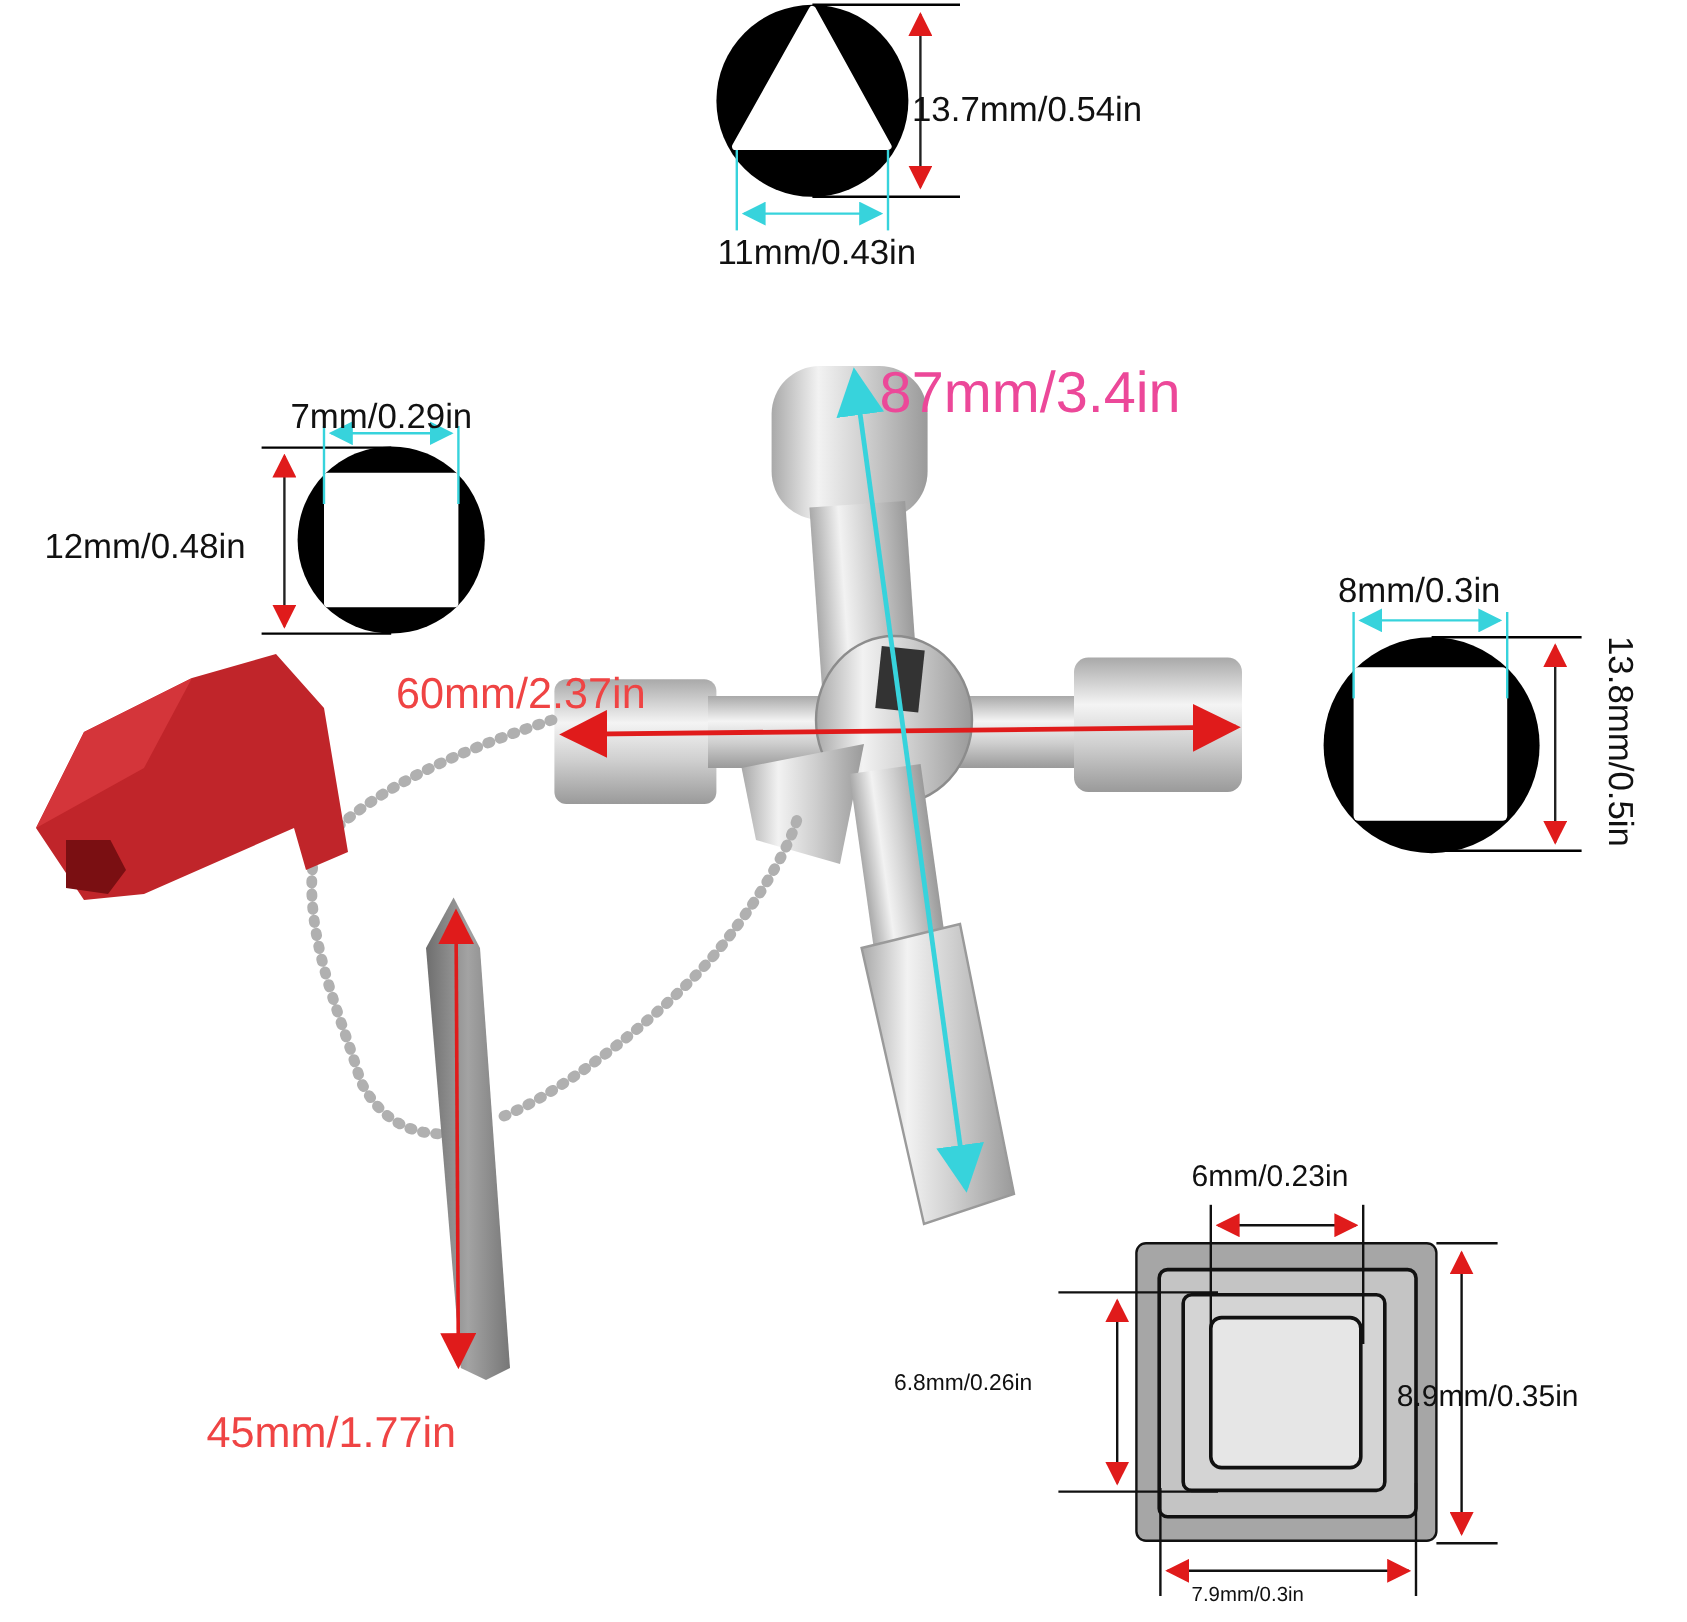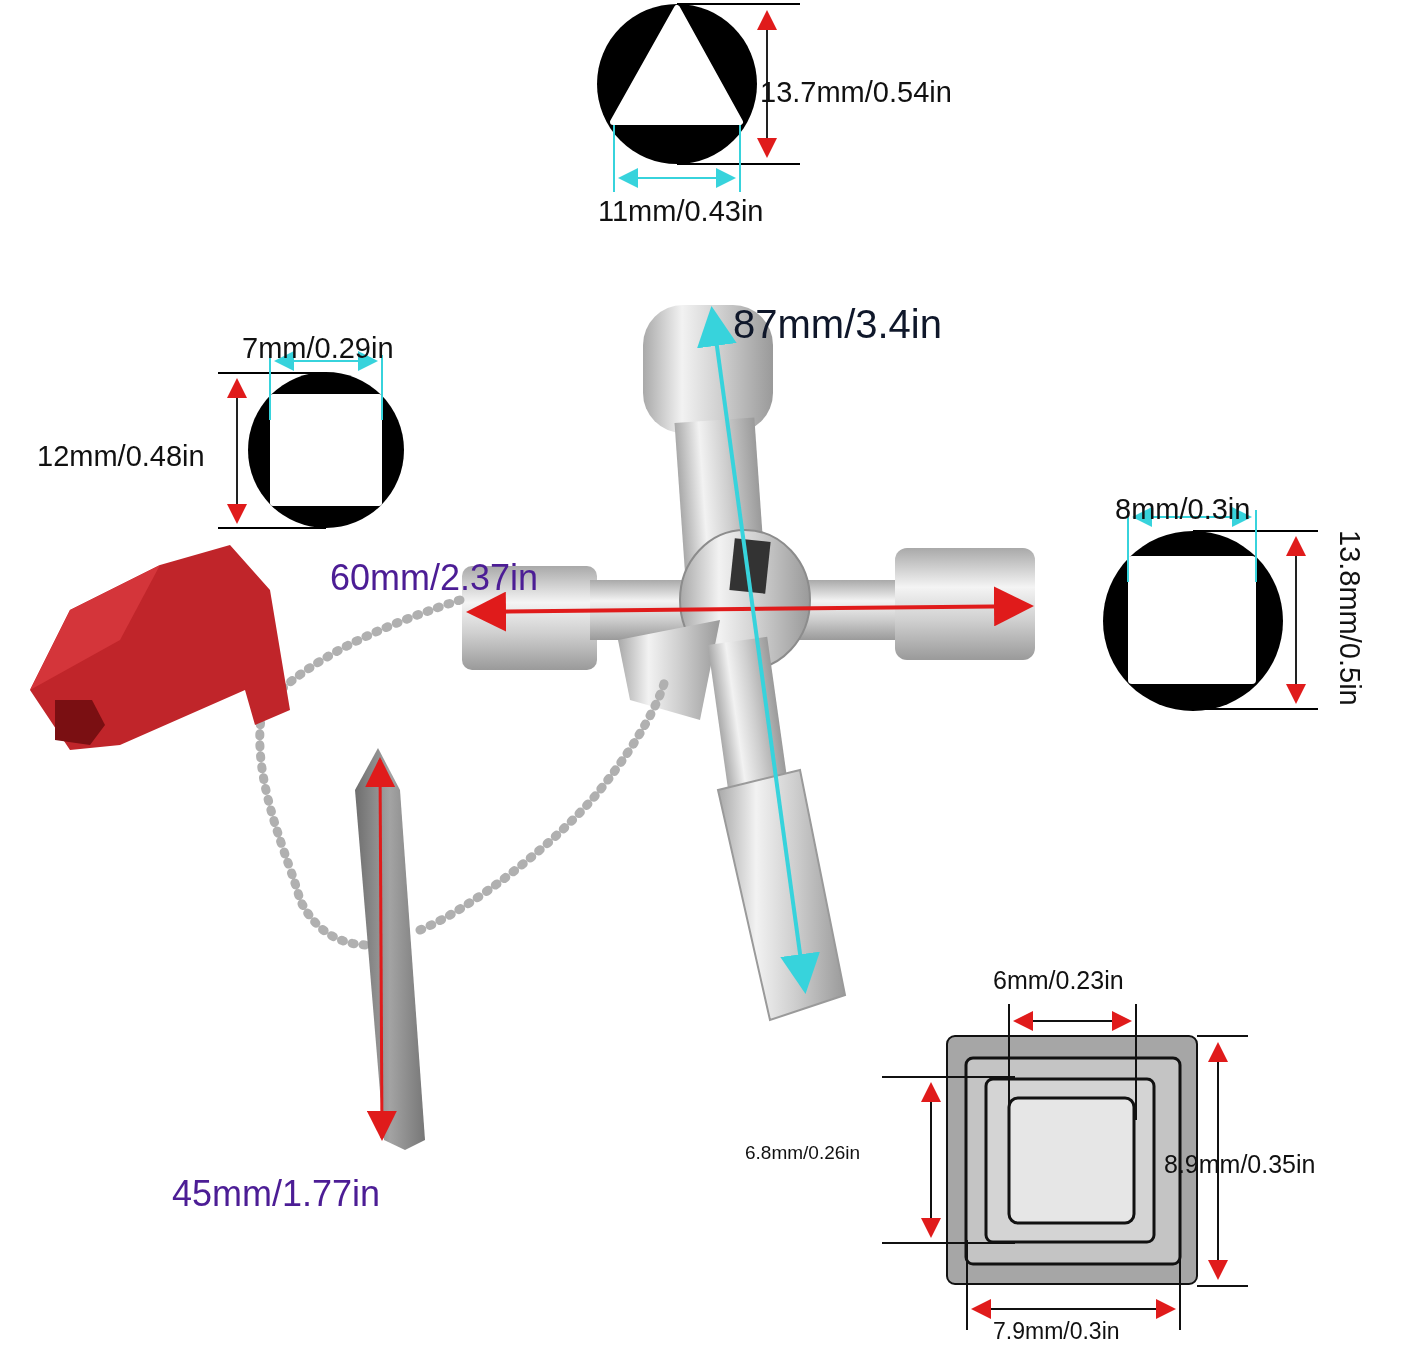--- a/index.html
+++ b/index.html
@@ -1,20 +1,20 @@
 <!DOCTYPE html>
 <html><head>
 <meta charset="utf-8">
 <style>
   html, body { margin:0; padding:0; background:#ffffff; }
   body { width:1406px; height:1352px; position:relative; overflow:hidden; font-family:"Liberation Sans", sans-serif; }
   .lbl { position:absolute; white-space:nowrap; font-family:"Liberation Sans", sans-serif; line-height:1; }
   .black { color:#111111; font-size:29px; }
-  .red { color:#4c1d95; font-size:36px; }
-  .cyan { color:#0f172a; font-size:40px; }
+  .red { color:#ef4444; font-size:36px; }
+  .cyan { color:#ec4899; font-size:48px; }
   svg { position:absolute; left:0; top:0; }
 </style>
 </head>
 <body>
 
 <svg width="1406" height="1352" viewBox="0 0 1406 1352">
   <defs>
     <marker id="arR" markerWidth="10" markerHeight="10" refX="9" refY="5" orient="auto">
         <path d="M0,0 L10,5 L0,10 z" fill="#e01b1b"></path>
       </marker>
@@ -131,23 +131,23 @@
   <line x1="470" y1="612" x2="1030" y2="606" stroke="#e01b1b" stroke-width="4" marker-end="url(#arR)" marker-start="url(#arRs)"></line>
   <line x1="712" y1="310" x2="805" y2="990" stroke="#37d3dc" stroke-width="4" marker-end="url(#arC)" marker-start="url(#arCs)"></line>
 </svg>
 
 <span class="lbl black" style="left:760px; top:78px;">13.7mm/0.54in</span>
 <span class="lbl black" style="left:598px; top:197px;">11mm/0.43in</span>
 
 <span class="lbl black" style="left:242px; top:334px;">7mm/0.29in</span>
 <span class="lbl black" style="left:37px; top:442px;text-align:center;">12mm/0.48in</span>
 
-<span class="lbl black" style="left:1115px; top:479px;margin-top:16px;">8mm/0.3in</span>
+<span class="lbl black" style="left:1115px; top:479px;">8mm/0.3in</span>
 <span class="lbl black" style="left:1310px; top:530px; transform-origin:left top; transform:rotate(90deg) translate(0,-54px);">13.8mm/0.5in</span>
 
 <span class="lbl black" style="left:993px; top:968px; font-size:25px;">6mm/0.23in</span>
 <span class="lbl black" style="left:745px; top:1143px; font-size:19px;">6.8mm/0.26in</span>
 <span class="lbl black" style="left:1164px; top:1152px; font-size:25px;">8.9mm/0.35in</span>
-<span class="lbl black" style="left:993px; top:1320px; font-size:23px;">7.9mm/0.3in</span>
+<span class="lbl black" style="left:993px; top:1320px; font-size:17px;">7.9mm/0.3in</span>
 
 <span class="lbl cyan" style="left:733px; top:304px;">87mm/3.4in</span>
 <span class="lbl red" style="left:330px; top:560px;">60mm/2.37in</span>
 <span class="lbl red" style="left:172px; top:1176px;">45mm/1.77in</span>
 
 </body></html>

